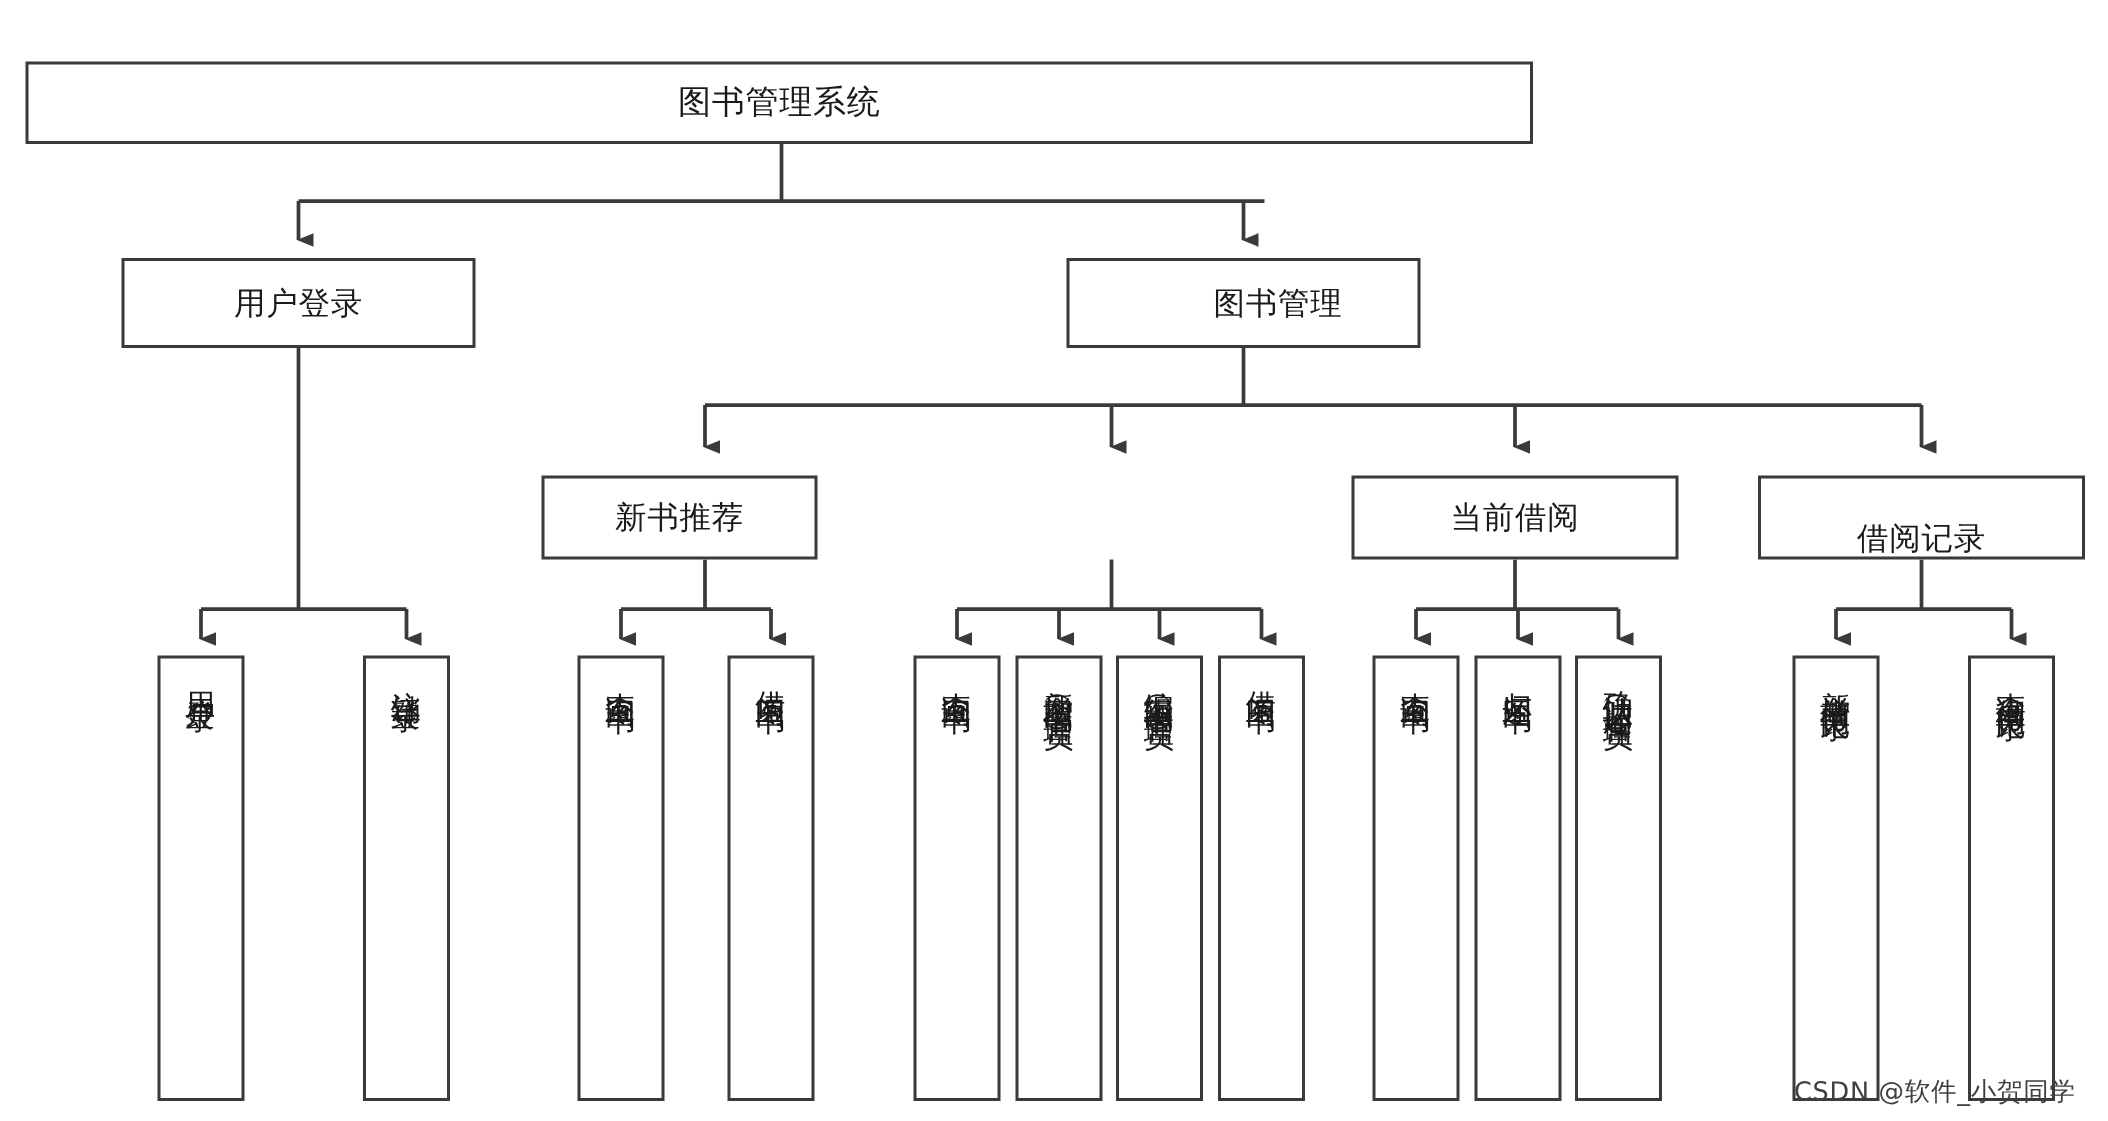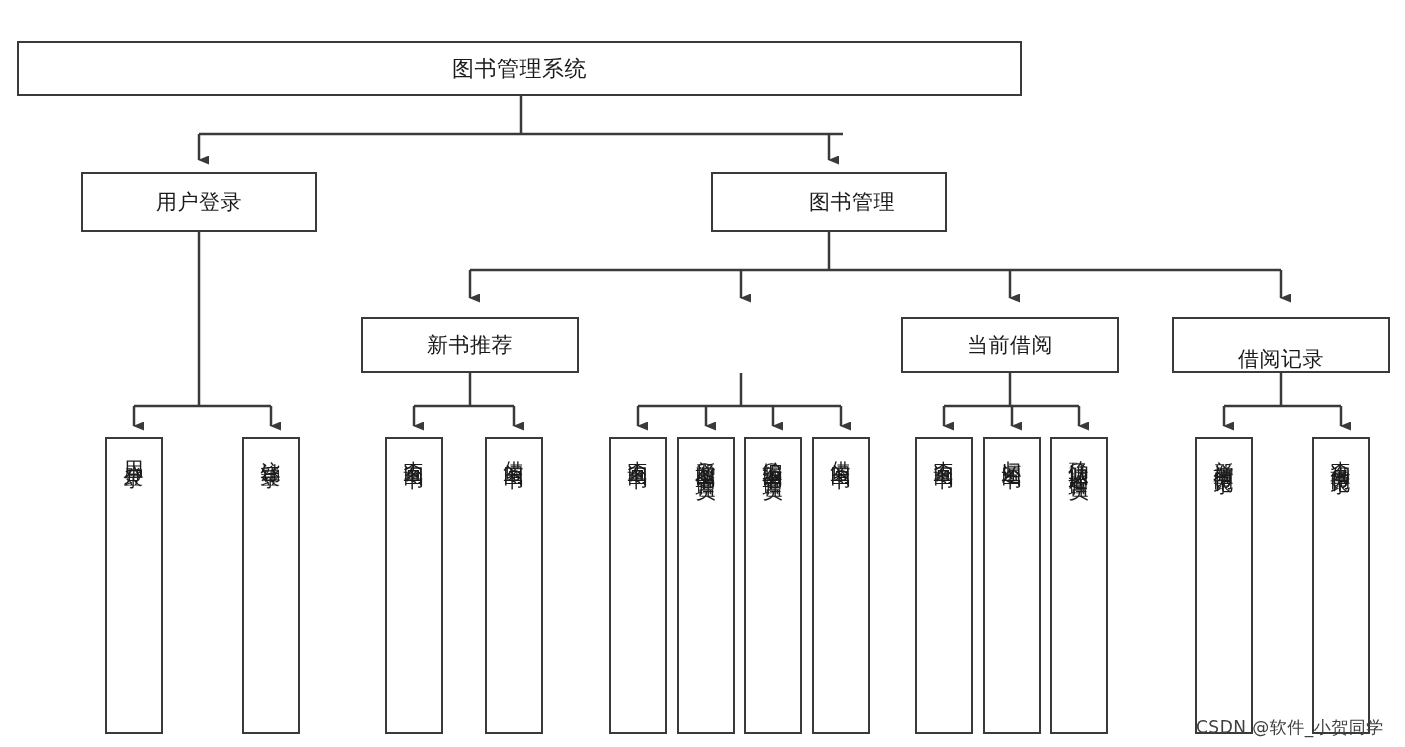--- a/index.html
+++ b/index.html
@@ -132,21 +132,21 @@
     <span class="label">图书管理系统</span>
   </div>
 
   <div class="node l2" style="left:81px; top:172px; width:236px; height:60px;">
     <span class="label">用户登录</span>
   </div>
   <div class="node l2" style="left:711px; top:172px; width:236px; height:60px;padding-left:46px;">
     <span class="label">图书管理</span>
   </div>
 
-  <div class="node l3" style="left:361px; top:317px; width:218px; height:56px;">
+  <div class="node l3" style="left:361px; top:317px; width:184px; height:56px;">
     <span class="label">新书推荐</span>
   </div>
   <div class="node l3" style="left:901px; top:317px; width:218px; height:56px;font-family:Liberation Serif, serif;">
     <span class="label">当前借阅</span>
   </div>
   <div class="node l3" style="left:1172px; top:317px; width:218px; height:56px;align-items:flex-end;">
     <span class="label">借阅记录</span>
   </div>
 
   <div class="node leaf" style="left:105px; top:437px; width:58px; height:297px;">

